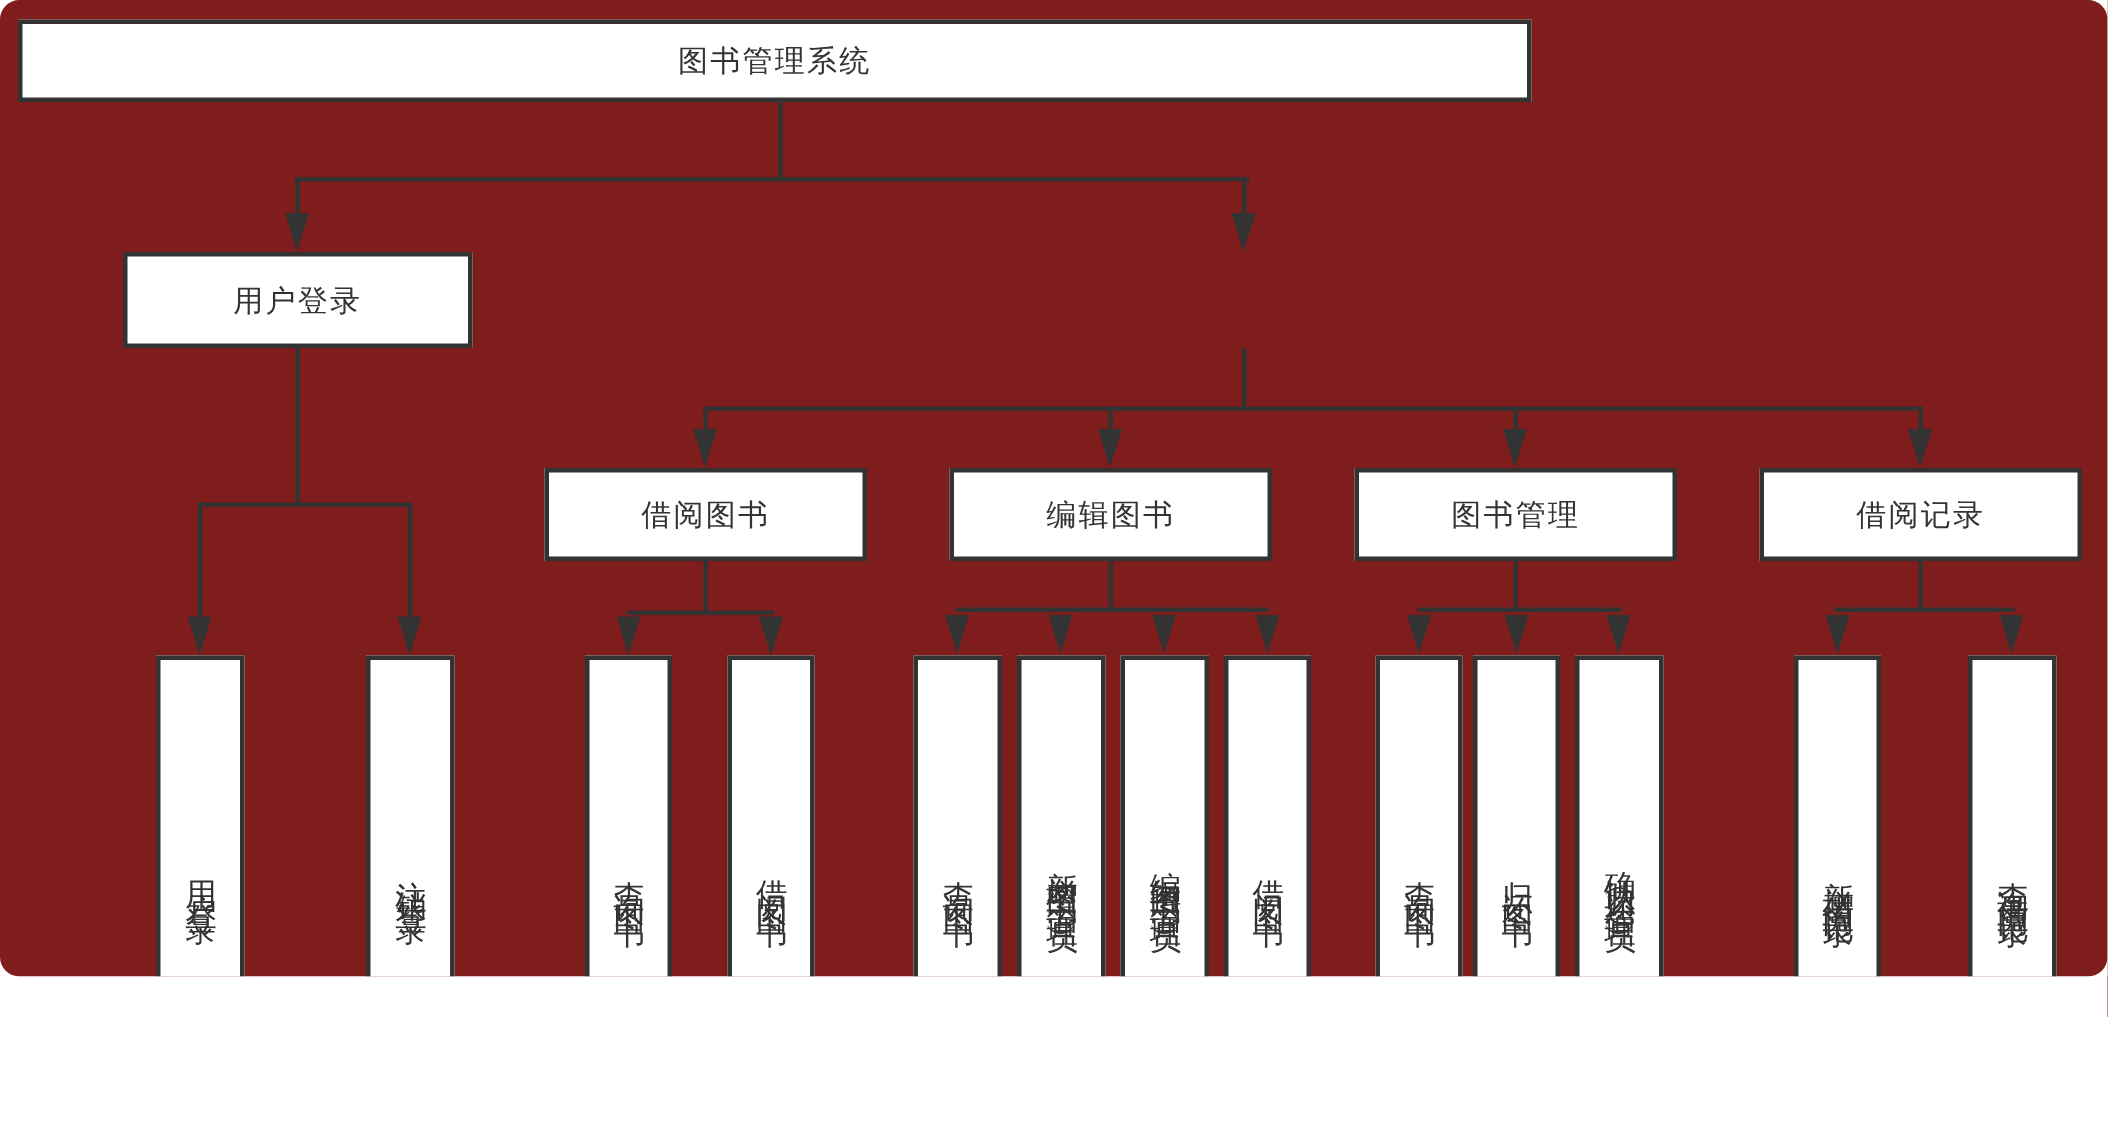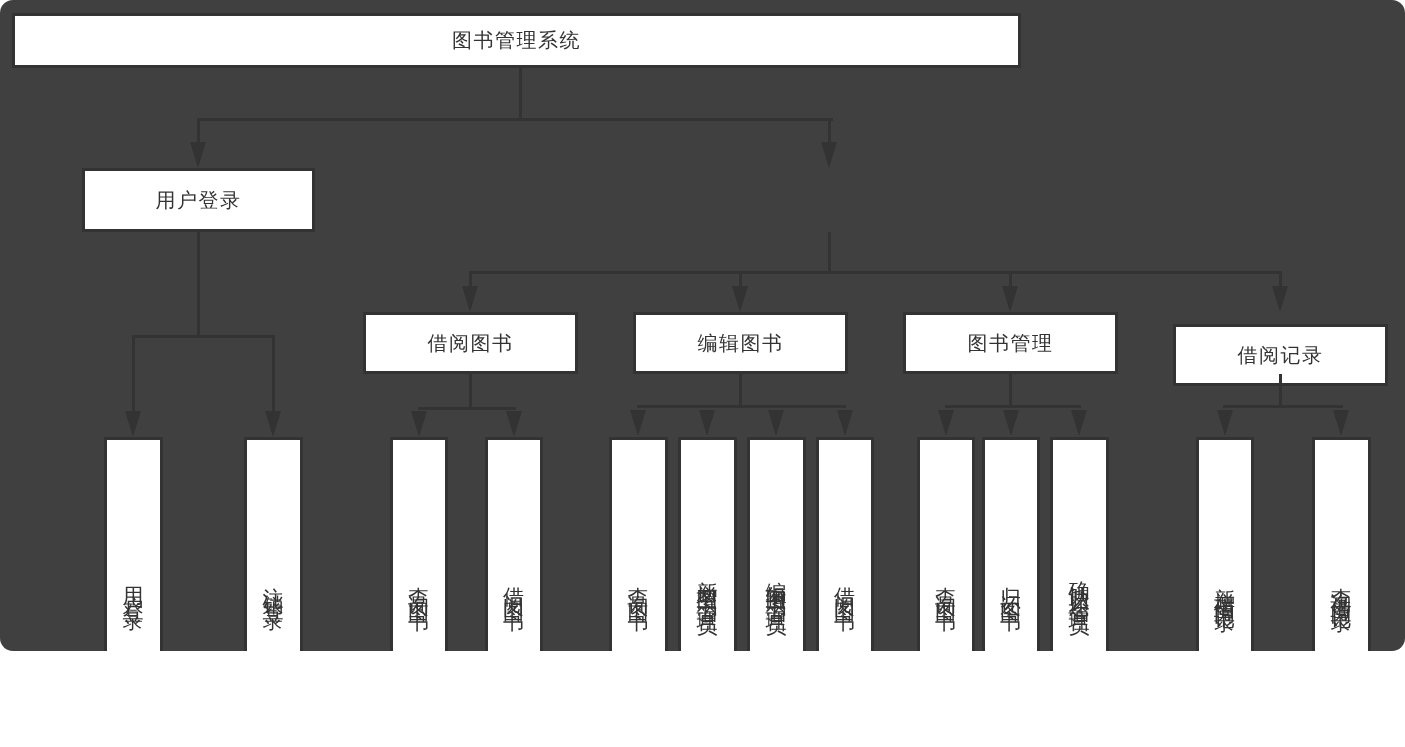--- a/index.html
+++ b/index.html
@@ -1,19 +1,19 @@
 <!DOCTYPE html>
 <html><head>
 <meta charset="utf-8">
 <style>
   html,body{margin:0;padding:0;background:#fff;}
   #stage{
     position:relative;
     width:1405px;height:651px;
-    background:#404040;
+    background:#7f1d1d;
     font-family:"Liberation Sans", sans-serif;
     overflow:hidden;
     border-radius:13px;
   }
   .node{
     position:absolute;
     box-sizing:border-box;
     border:3px solid #333333;
     background:#ffffff;
     color:#333333;
@@ -72,21 +72,21 @@
   </div>
 
   <div class="node hnode" style="left:633px;top:312px;width:215px;height:62px;">
     <span>编辑图书</span>
   </div>
 
   <div class="node hnode" style="left:903px;top:312px;width:215px;height:62px;">
     <span>图书管理</span>
   </div>
 
-  <div class="node hnode" style="left:1173px;top:312px;width:215px;height:62px;margin-top:12px;">
+  <div class="node hnode" style="left:1173px;top:312px;width:215px;height:62px;">
     <span>借阅记录</span>
   </div>
 
   <div class="node vnode" style="left:104px;top:437px;width:59px;height:298px;">
     <span>用户登录</span>
   </div>
   <div class="node vnode" style="left:244px;top:437px;width:59px;height:298px;">
     <span>注销登录</span>
   </div>
 

